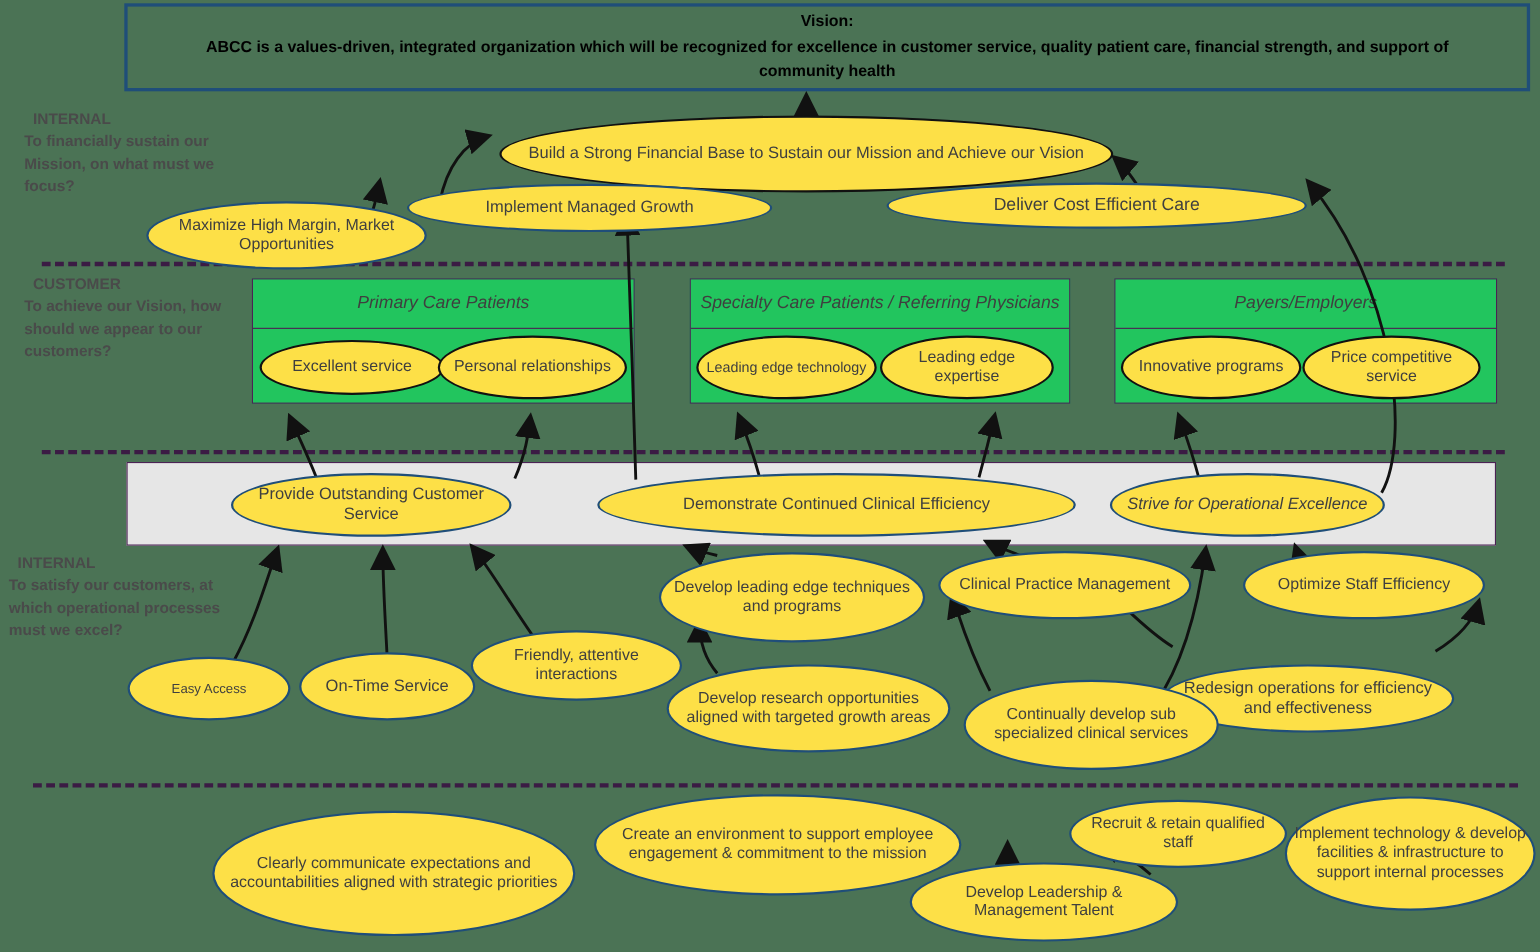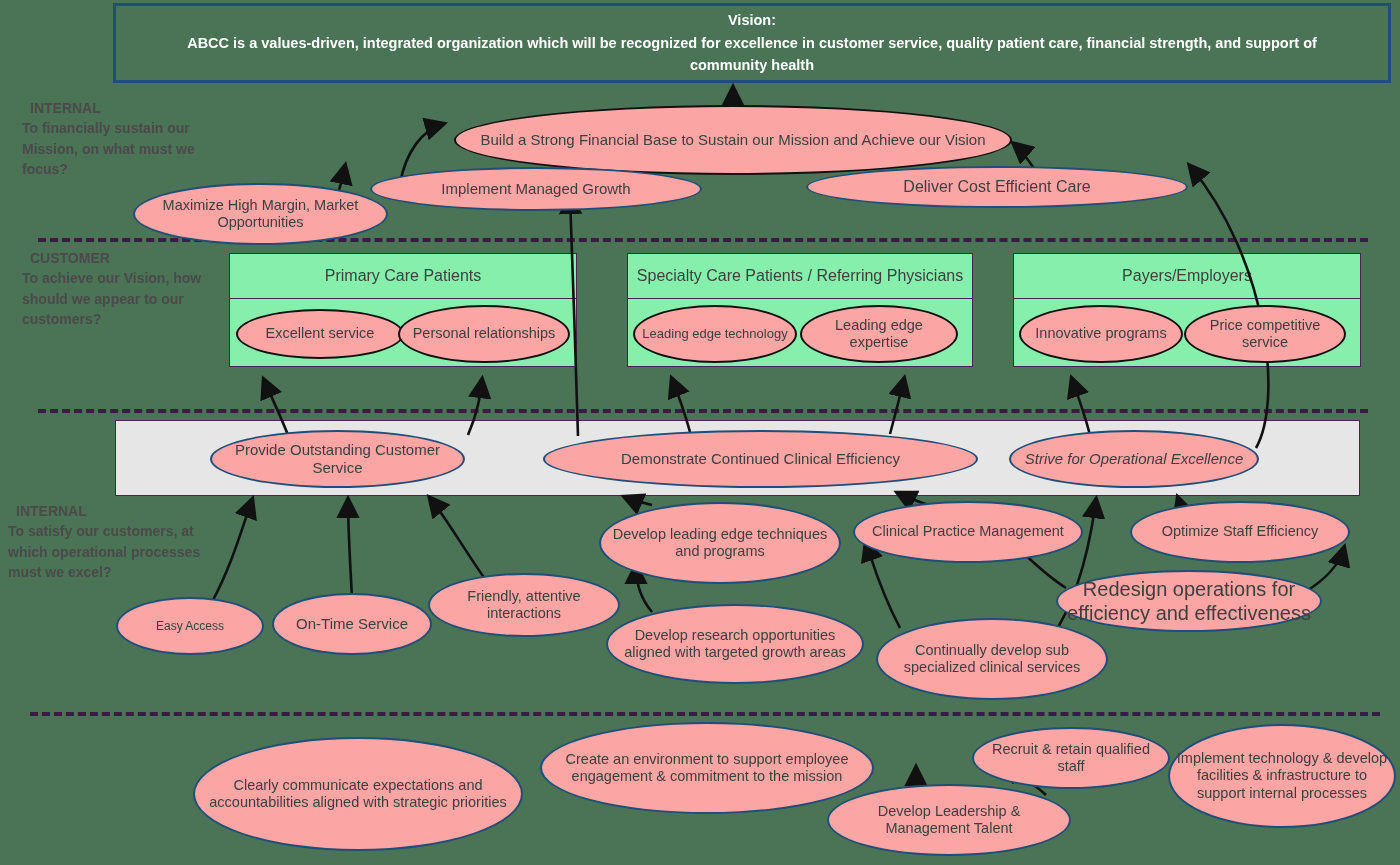--- a/index.html
+++ b/index.html
@@ -31,21 +31,21 @@
   .vision-box {
     position: absolute;
     left: 113px; top: 3px;
     width: 1278px; height: 80px;
     border: 3px solid #1F4E79;
     box-sizing: border-box;
     display: flex;
     flex-direction: column;
     align-items: center;
     justify-content: center;
-    color: #ffffff;
+    color: #000000;
     font-weight: bold;
     font-size: 14.5px;
     line-height: 1.55;
     text-align: center;
   }
   .vision-box .v-title { font-size: 14.5px; }
   .vision-box .v-body {
     width: 1150px;
   }
   
@@ -60,23 +60,24 @@
   .persp .p-sub { display: block; }
   
   .dash {
     position: absolute;
     height: 0;
     border-top: 4px dashed #3B1B44;
   }
   
   .cust-box {
     position: absolute;
-    background: #86efac;
+    background: #22c55e;
     border: 1.5px solid #4B2254;
     box-sizing: border-box;
+    font-style: italic;
   }
   .cust-head {
     height: 44px;
     border-bottom: 1.5px solid #4B2254;
     display: flex;
     align-items: center;
     justify-content: center;
     color: #3f3f3f;
     font-size: 16px;
   }
@@ -85,21 +86,21 @@
     position: absolute;
     left: 115px; top: 420px;
     width: 1245px; height: 76px;
     background: #E6E6E6;
     border: 1.5px solid #4B2254;
     box-sizing: border-box;
   }
   
   .ell {
     position: absolute;
-    background: #fca5a5;
+    background: #fde047;
     border-radius: 50%;
     display: flex;
     align-items: center;
     justify-content: center;
     text-align: center;
     color: #3f3f3f;
     box-sizing: border-box;
     line-height: 1.2;
   }
   .ell.blue   { border: 2.2px solid #1F4E79; }
@@ -245,21 +246,21 @@
 
   <div class="ell blue" style="left:599px; top:502px; width:242px; height:82px; font-size:14.5px;">
     <span>Develop leading edge techniques and programs</span>
   </div>
   <div class="ell blue" style="left:853px; top:501px; width:230px; height:62px; font-size:14.5px;">
     <span>Clinical Practice Management</span>
   </div>
   <div class="ell blue" style="left:1130px; top:501px; width:220px; height:62px; font-size:14.5px;">
     <span>Optimize Staff Efficiency</span>
   </div>
-  <div class="ell blue" style="left:1056px; top:570px; width:266px; height:62px; font-size:20px;">
+  <div class="ell blue" style="left:1056px; top:604px; width:266px; height:62px; font-size:15px;">
     <span>Redesign operations for efficiency and effectiveness</span>
   </div>
   <div class="ell blue" style="left:116px; top:597px; width:148px; height:58px; font-size:12px;">
     <span>Easy Access</span>
   </div>
   <div class="ell blue" style="left:272px; top:593px; width:160px; height:62px; font-size:15px;">
     <span>On-Time Service</span>
   </div>
   <div class="ell blue" style="left:428px; top:573px; width:192px; height:64px; font-size:14.5px;">
     <span>Friendly, attentive interactions</span>

